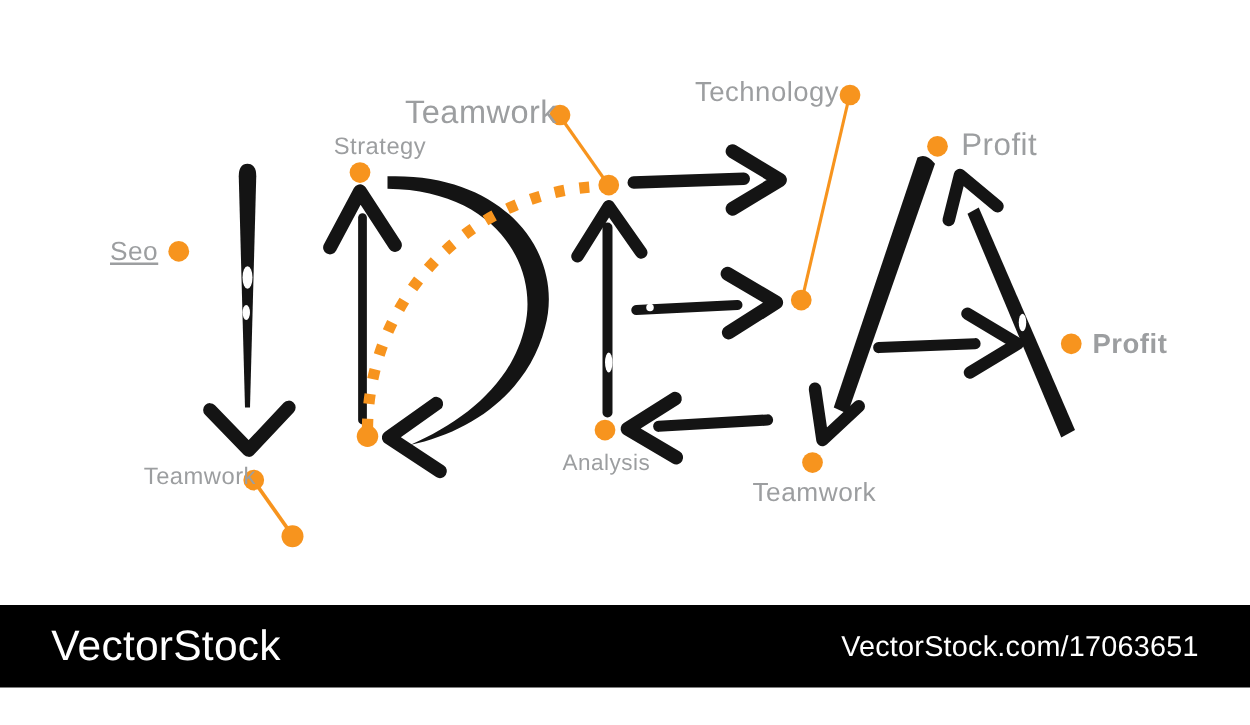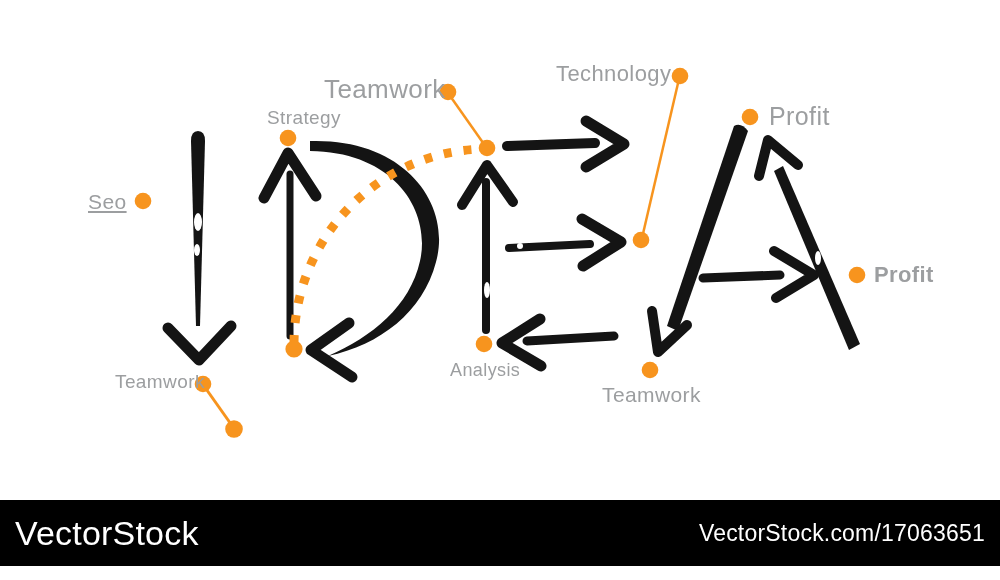--- a/index.html
+++ b/index.html
@@ -17,24 +17,24 @@
   .ink-stroke{stroke:var(--ink);fill:none;stroke-linecap:round;stroke-linejoin:round;}
   .ink-fill{fill:var(--ink);stroke:none;}
   .accent-stroke{stroke:var(--accent);fill:none;}
   .accent-fill{fill:var(--accent);stroke:none;}
   .speck{fill:var(--canvas);stroke:none;}
   .node-label{
     position:absolute;color:var(--label);letter-spacing:0.4px;
     white-space:nowrap;line-height:1.1;user-select:none;
   }
   .watermark-bar{
-    position:absolute;left:0;top:500px;width:1000px;height:66px;
+    position:absolute;left:0;top:484px;width:1000px;height:66px;
     background:var(--bar-bg);color:var(--bar-text);
     display:flex;align-items:center;justify-content:space-between;
-    box-sizing:border-box;padding:0 15px;
+    box-sizing:border-box;padding:0 41px;
   }
   .brand{font-size:34px;letter-spacing:0.2px;}
   .credit{font-size:23px;letter-spacing:0.2px;}
 </style>
 </head>
 <body>
 
 <div class="stage">
 
   <svg class="art" width="1000" height="490" viewBox="0 0 1000 490" aria-label="IDEA">

